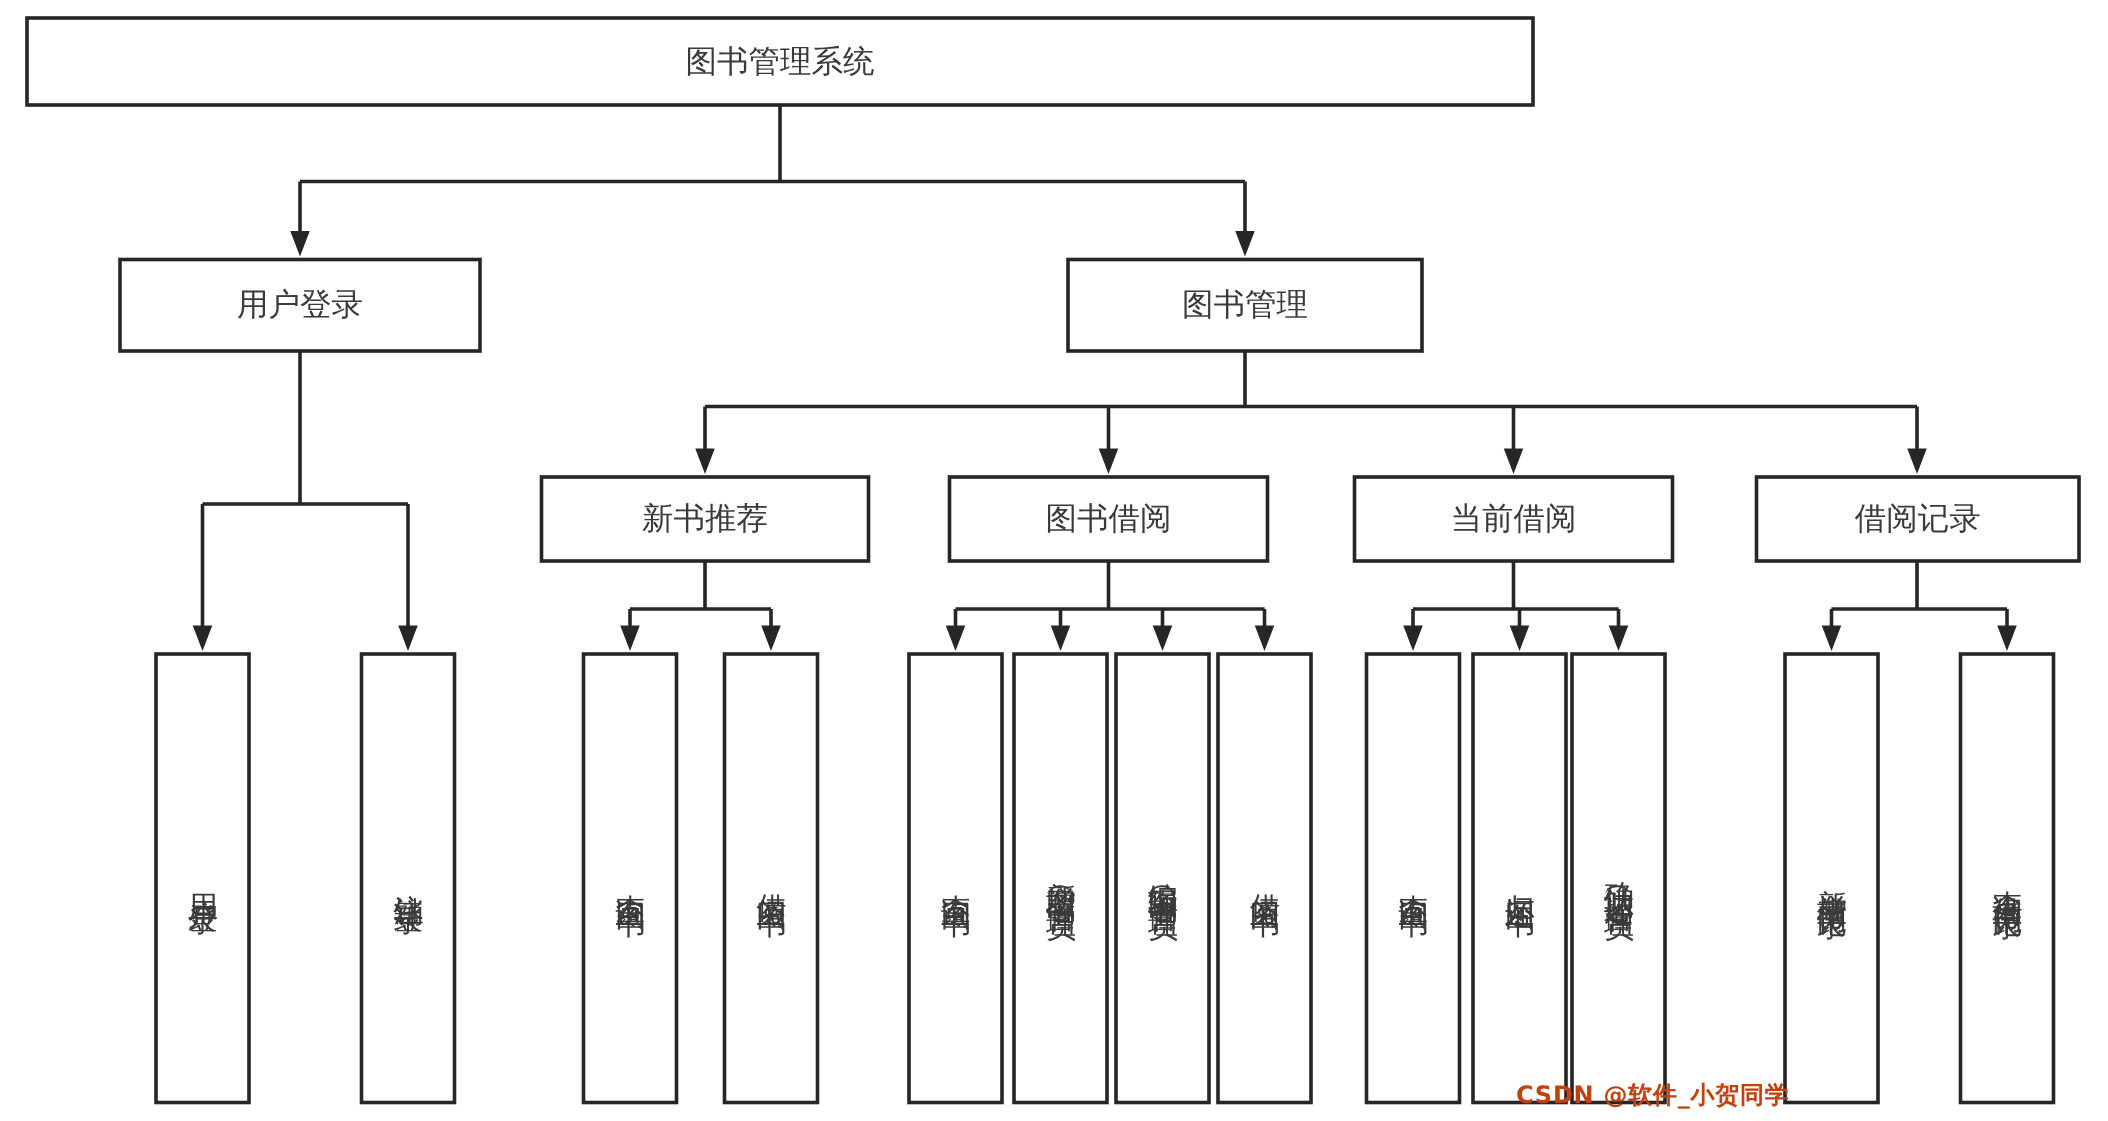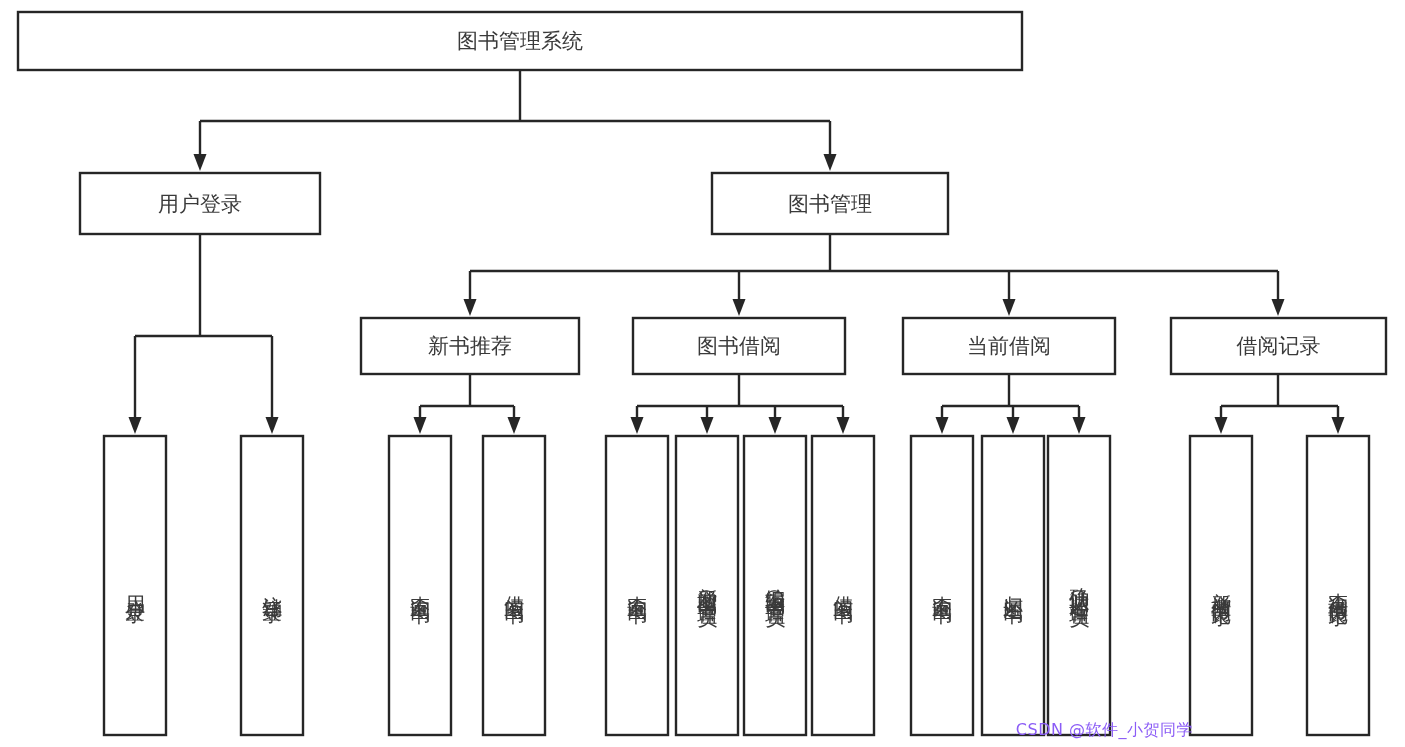--- a/index.html
+++ b/index.html
@@ -66,23 +66,24 @@
     color: #3a3a3a;
     white-space: nowrap;
     text-align: center;
   }
   .watermark {
     position: absolute;
     right: 8px;
     bottom: 6px;
     font-family: "DejaVu Sans", "Liberation Sans", sans-serif;
     font-size: 16px;
-    color: #8b5cf6;
+    color: #c2410c;
     letter-spacing: 0.5px;
     white-space: nowrap;
+    font-weight: bold;
   }
 </style>
 </head>
 <body>
 
 <div id="diagram-root">
 
   <svg class="flow" viewBox="0 0 1405 747">
     <defs>
       <marker id="arrowhead" markerWidth="11" markerHeight="13" refX="1.2" refY="6.5" orient="auto" markerUnits="userSpaceOnUse">

